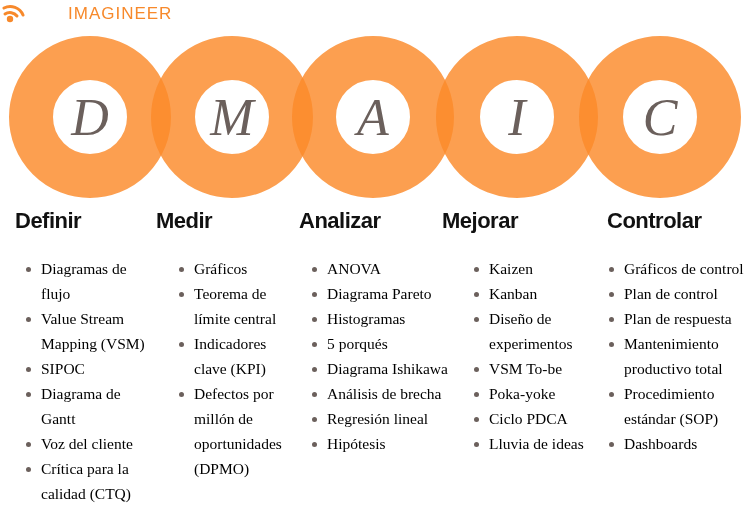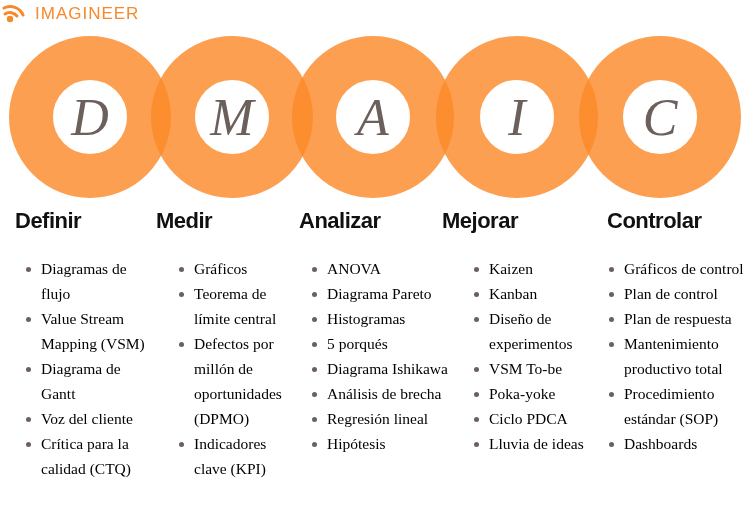--- a/index.html
+++ b/index.html
@@ -1,17 +1,17 @@
 <!DOCTYPE html>
 <html><head>
 <meta charset="utf-8">
 <style>
   html, body { margin:0; padding:0; background:#ffffff; }
   body { width:750px; height:532px; position:relative; overflow:hidden; font-family:"DejaVu Serif", serif; }
-  .logo { position:absolute; left:2px; top:2px; height:24px; display:flex; align-items:center; }
+  .logo { position:absolute; left:2px; top:2px; height:24px; display:flex; align-items:center;gap:33px; }
   .logo svg { width:24px; height:24px; }
   .logo-text { font-family:"Liberation Sans", sans-serif; color:#f7892b; font-size:17px; letter-spacing:1px; margin-left:9px; font-weight:normal; }
   .rings { position:absolute; left:0; top:0; width:750px; height:210px; }
   .letter { position:absolute; width:74px; height:74px; top:80px; display:flex; align-items:center; justify-content:center;
             font-family:"Liberation Serif", serif; font-style:italic; font-size:52px; color:#6b605c; }
   .heading { position:absolute; top:208px; width:150px; text-align:left; font-family:"Liberation Sans", sans-serif;
              font-weight:bold; font-size:22px; color:#111; letter-spacing:-0.5px; }
   .col { position:absolute; top:256px; margin:0; padding:0; list-style:none; }
   .col li { position:relative; padding-left:17px; font-family:"Liberation Serif", serif; font-size:15.5px; line-height:25px; color:#000000; }
   .col li::before { content:""; position:absolute; left:2px; top:11px; width:5px; height:5px; border-radius:50%; background:#6b605c; }
@@ -46,30 +46,31 @@
 
 <div class="heading" style="left:15px">Definir</div>
 <div class="heading" style="left:156px">Medir</div>
 <div class="heading" style="left:299px">Analizar</div>
 <div class="heading" style="left:442px">Mejorar</div>
 <div class="heading" style="left:607px">Controlar</div>
 
 <ul class="col" style="left:24px; width:130px">
   <li>Diagramas de flujo</li>
   <li>Value Stream Mapping (VSM)</li>
+  <li>SIPOC</li>
   <li>Diagrama de Gantt</li>
   <li>Voz del cliente</li>
   <li>Crítica para la calidad (CTQ)</li>
 </ul>
 
 <ul class="col" style="left:177px; width:125px">
   <li>Gráficos</li>
   <li>Teorema de límite central</li>
+  <li>Indicadores clave (KPI)</li>
   <li>Defectos por millón de oportunidades (DPMO)</li>
-  <li>Indicadores clave (KPI)</li>
 </ul>
 
 <ul class="col" style="left:310px; width:150px">
   <li>ANOVA</li>
   <li>Diagrama Pareto</li>
   <li>Histogramas</li>
   <li>5 porqués</li>
   <li>Diagrama Ishikawa</li>
   <li>Análisis de brecha</li>
   <li>Regresión lineal</li>

